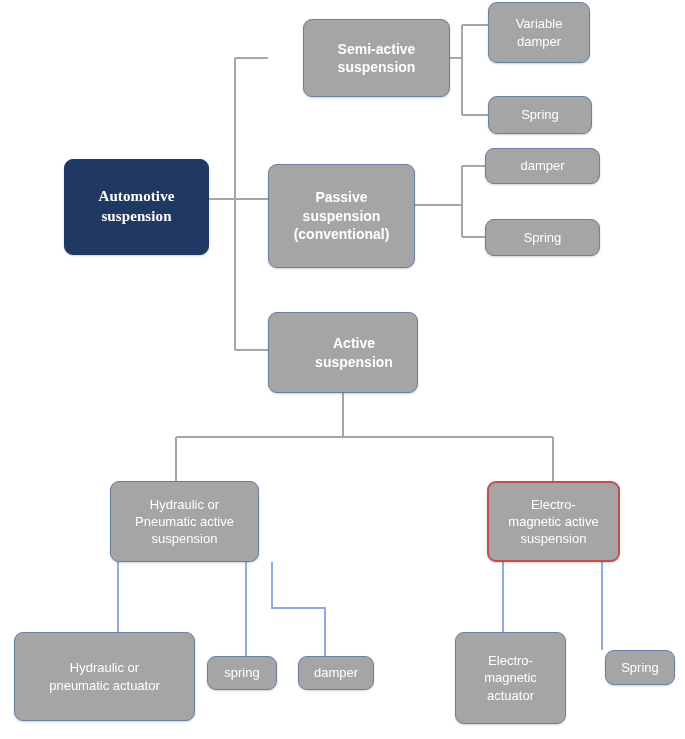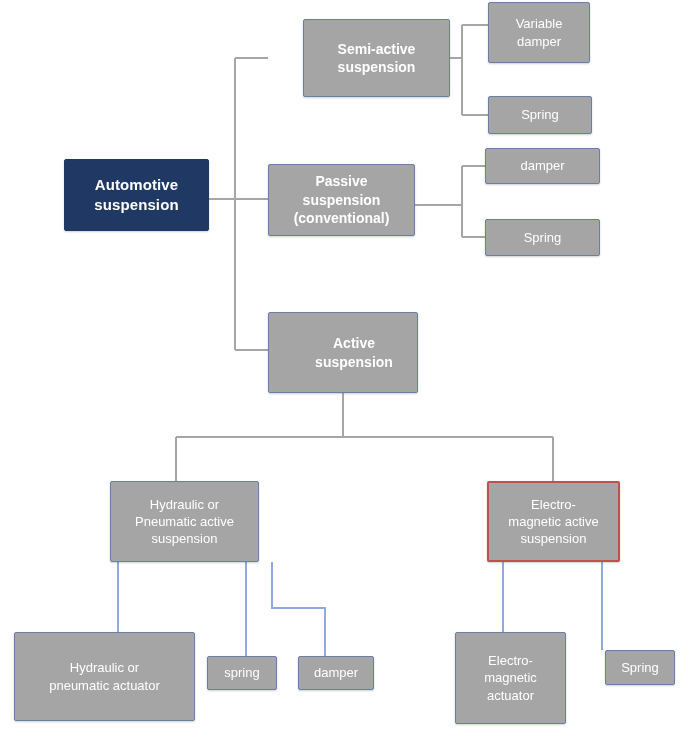--- a/index.html
+++ b/index.html
@@ -26,21 +26,21 @@
     height: 739px;
     pointer-events: none;
   }
   .node {
     position: absolute;
     box-sizing: border-box;
     display: flex;
     align-items: center;
     justify-content: center;
     text-align: center;
-    border-radius: 2px;
+    border-radius: 9px;
     color: #ffffff;
     line-height: 1.32;
     padding: 2px 6px;
     z-index: 2;
     box-shadow: 0 1px 2px rgba(90,100,115,0.30);
   }
   .node .label {
     display: block;
     white-space: pre-line;
     width: 100%;
@@ -107,40 +107,40 @@
 
       <path d="M 118 562 L 118 632"></path>
       <path d="M 246 562 L 246 656"></path>
       <path d="M 272 562 L 272 608 L 325 608 L 325 656"></path>
 
       <path d="M 503 562 L 503 632"></path>
       <path d="M 602 562 L 602 650"></path>
     </g>
   </svg>
 
-  <div class="node root" style="left:64px; top:159px; width:145px; height:72px;">
+  <div class="node root" style="left:64px; top:159px; width:145px; height:96px;font-family:Liberation Serif, serif;">
     <span class="label">Automotive
 suspension</span>
   </div>
 
   <div class="node gray bold fs14" style="left:268px; top:19px; width:147px; height:78px;margin-left:35px;">
     <span class="label">Semi-active
 suspension</span>
   </div>
 
   <div class="node gray fs13" style="left:488px; top:2px; width:102px; height:61px;">
     <span class="label">Variable
 damper</span>
   </div>
 
   <div class="node gray fs13" style="left:488px; top:96px; width:104px; height:38px;">
     <span class="label">Spring</span>
   </div>
 
-  <div class="node gray bold fs14" style="left:268px; top:164px; width:147px; height:72px;">
+  <div class="node gray bold fs14" style="left:268px; top:164px; width:147px; height:104px;">
     <span class="label">Passive
 suspension
 (conventional)</span>
   </div>
 
   <div class="node gray fs13" style="left:485px; top:148px; width:115px; height:36px;">
     <span class="label">damper</span>
   </div>
 
   <div class="node gray fs13" style="left:485px; top:219px; width:115px; height:37px;">

